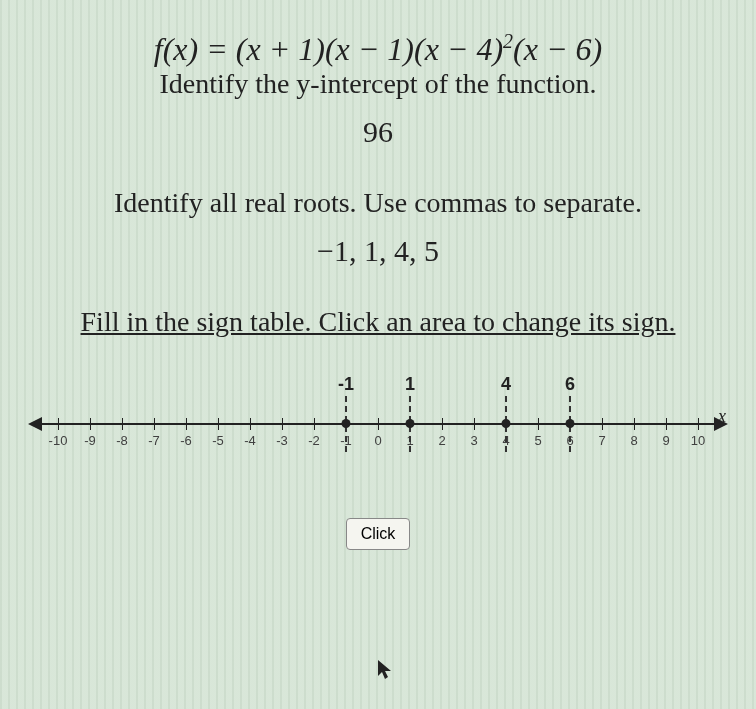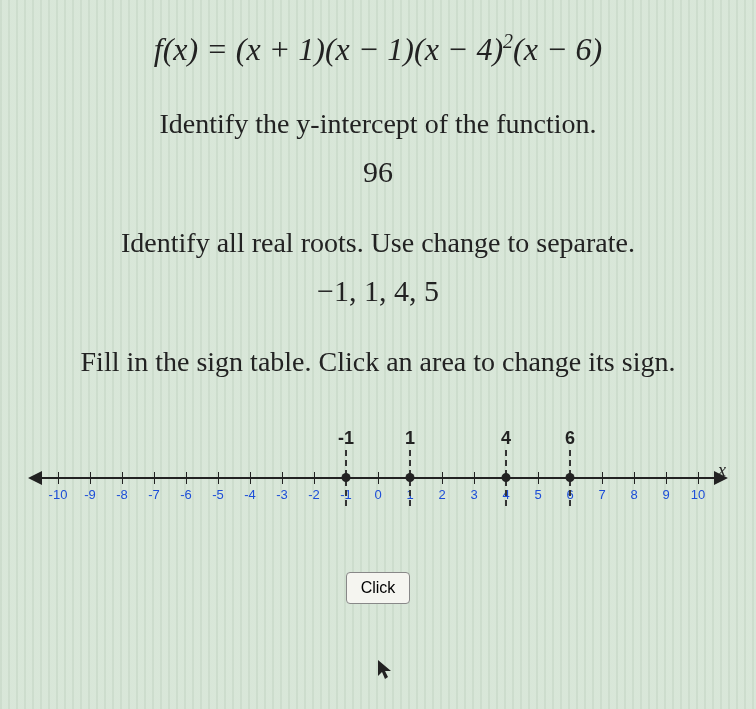--- a/index.html
+++ b/index.html
@@ -14,21 +14,20 @@
       background-image: repeating-linear-gradient(90deg, rgba(180,200,180,0.3) 0px, rgba(180,200,180,0.3) 2px, rgba(220,235,220,0.1) 2px, rgba(220,235,220,0.1) 8px);
       background-color: #d8e6d8;
       font-family: Georgia, 'Times New Roman', serif;
       color: #222;
       padding: 30px 20px;
       position: relative;
     }
     .equation {
       text-align: center;
       font-size: 32px;
-      margin-bottom: 40px;
       font-style: italic;
     }
     .equation .fn {
       font-style: italic;
     }
     .equation sup {
       font-size: 20px;
       vertical-align: super;
     }
     .prompt {
@@ -38,22 +37,23 @@
     }
     .answer {
       text-align: center;
       font-size: 30px;
       margin-bottom: 38px;
       margin-top: 15px;
     }
     .sign-prompt {
       text-align: center;
       font-size: 28px;
-      margin-bottom: 44px;
+      margin-bottom: 30px;
       padding: 0 10px;
+      text-decoration: underline;
     }
     .numberline-wrap {
       width: 100%;
       text-align: center;
       margin-top: 10px;
     }
     .numberline {
       position: relative;
       width: 700px;
       height: 110px;
@@ -89,21 +89,21 @@
       width: 1px;
       height: 12px;
       background: #222;
     }
     .tick-label {
       position: absolute;
       top: 65px;
       font-size: 13px;
       font-family: Arial, sans-serif;
       transform: translateX(-50%);
-      color: #1d4ed8;
+      color: #404040;
     }
     .x-label {
       position: absolute;
       right: 2px;
       top: 38px;
       font-style: italic;
       font-size: 18px;
       font-family: Georgia, serif;
     }
     .root-label {
@@ -155,21 +155,21 @@
 </head>
 <body>
 
 <div class="equation">
   <span class="fn">f</span>(<span class="fn">x</span>) = (<span class="fn">x</span> + 1)(<span class="fn">x</span> − 1)(<span class="fn">x</span> − 4)<sup>2</sup>(<span class="fn">x</span> − 6)
 </div>
 
 <div class="prompt">Identify the y-intercept of the function.</div>
 <div class="answer">96</div>
 
-<div class="prompt">Identify all real roots. Use change to separate.</div>
+<div class="prompt">Identify all real roots. Use commas to separate.</div>
 <div class="answer">−1, 1, 4, 5</div>
 
 <div class="sign-prompt">Fill in the sign table. Click an area to change its sign.</div>
 
 <div class="numberline-wrap">
   <div class="numberline" id="numberline">
     <div class="axis"></div>
     <div class="arrow-left"></div>
     <div class="arrow-right"></div>
     <div class="x-label">x</div>

